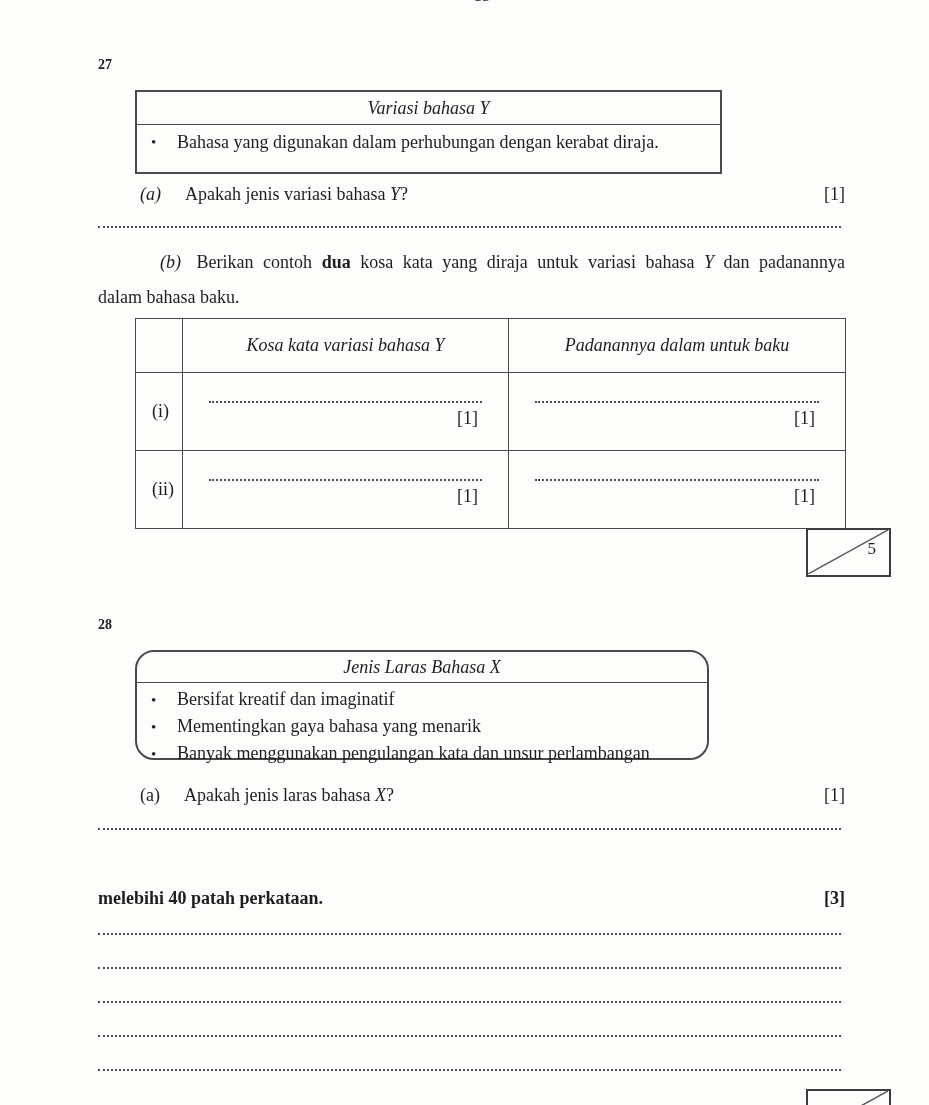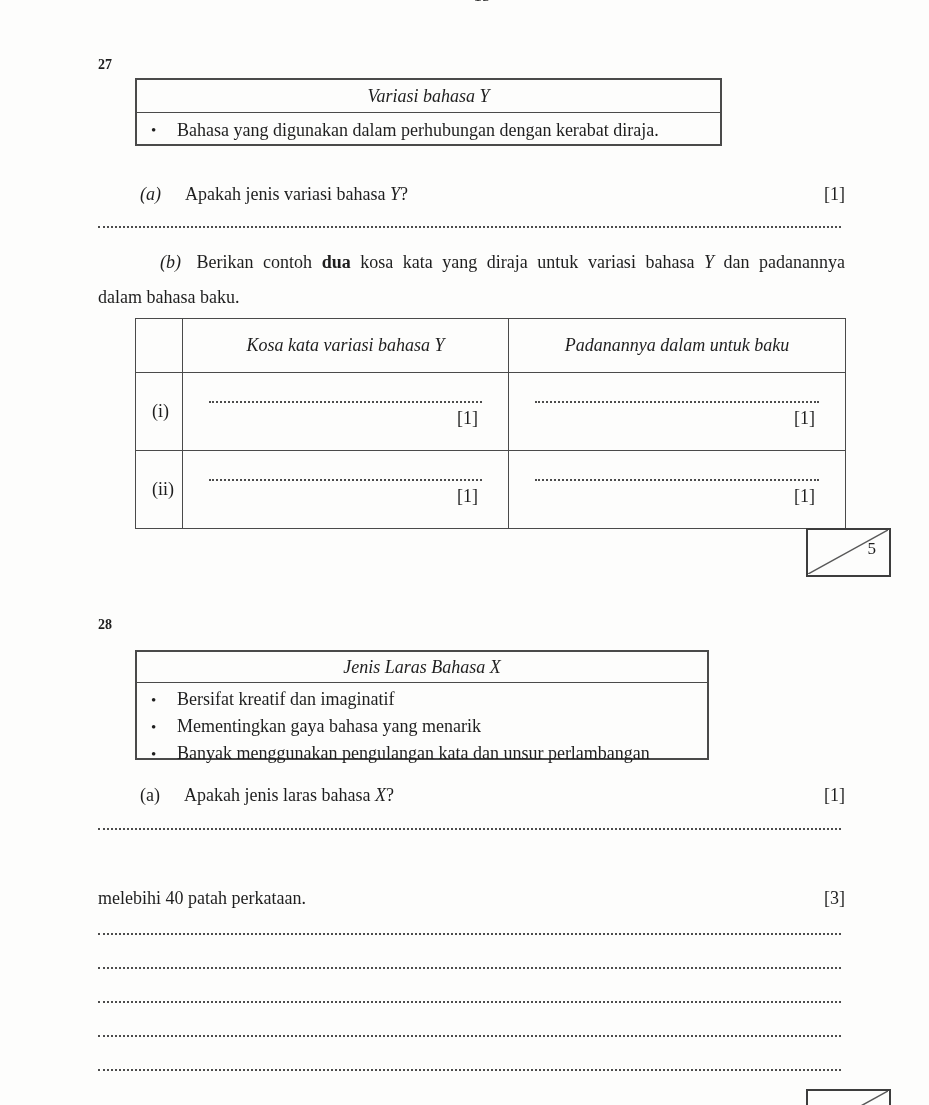--- a/index.html
+++ b/index.html
@@ -122,21 +122,21 @@
 </style>
 </head>
 <body>
 
 <div class="page">
 
   <div class="top-pagenum">15</div>
 
   <div class="abs qnum" style="left:98px; top:57px;">27</div>
 
-  <div class="abs info-box" style="left:135px; top:78px; width:587px; height:68px;">
+  <div class="abs info-box" style="left:135px; top:90px; width:587px; height:84px;">
     <div class="box-title" style="height:32px;">Variasi bahasa Y</div>
     <div class="bullet-row" style="height:34px; align-items:center;">
       <span class="bullet-glyph">•</span>
       <span>Bahasa yang digunakan dalam perhubungan dengan kerabat diraja.</span>
     </div>
   </div>
 
   <div class="abs q-row" style="left:140px; top:184px; width:705px;">
     <span class="q-label it">(a)</span>
     <span><span>Apakah jenis variasi bahasa </span><span class="it">Y</span><span>?</span></span>
@@ -198,21 +198,21 @@
 
   <div class="abs score-box" style="left:806px; top:528px; width:85px; height:49px;">
     <svg width="80" height="44" viewBox="0 0 80 44">
       <line x1="0" y1="44" x2="80" y2="0" stroke="#585858" stroke-width="1.5"></line>
     </svg>
     <span class="score-value">5</span>
   </div>
 
   <div class="abs qnum" style="left:98px; top:617px;">28</div>
 
-  <div class="abs info-box" style="left:135px; top:650px; width:574px; height:110px;">
+  <div class="abs info-box" style="left:135px; top:650px; width:574px; height:110px;border-radius:19px;">
     <div class="box-title" style="height:30px;">Jenis Laras Bahasa X</div>
     <div style="padding-top:3px;">
       <div class="bullet-row">
         <span class="bullet-glyph">•</span>
         <span>Bersifat kreatif dan imaginatif</span>
       </div>
       <div class="bullet-row">
         <span class="bullet-glyph">•</span>
         <span>Mementingkan gaya bahasa yang menarik</span>
       </div>
@@ -224,21 +224,21 @@
   </div>
 
   <div class="abs q-row" style="left:140px; top:785px; width:705px;">
     <span class="q-label">(a)</span>
     <span><span>Apakah jenis laras bahasa </span><span class="it">X</span><span>?</span></span>
     <span class="q-marks">[1]</span>
   </div>
 
   <div class="abs dotline" style="left:98px; top:826px; width:743px;"></div>
 
-  <div class="abs para-line2" style="left:98px; top:888px; width:747px;">
+  <div class="abs para-line2" style="left:98px; top:888px; width:747px;font-weight:bold;">
     <span>melebihi 40 patah perkataan.</span>
     <span class="q-marks">[3]</span>
   </div>
 
   <div class="abs dotline" style="left:98px; top:931px; width:743px;"></div>
   <div class="abs dotline" style="left:98px; top:965px; width:743px;"></div>
   <div class="abs dotline" style="left:98px; top:999px; width:743px;"></div>
   <div class="abs dotline" style="left:98px; top:1033px; width:743px;"></div>
   <div class="abs dotline" style="left:98px; top:1067px; width:743px;"></div>
 

